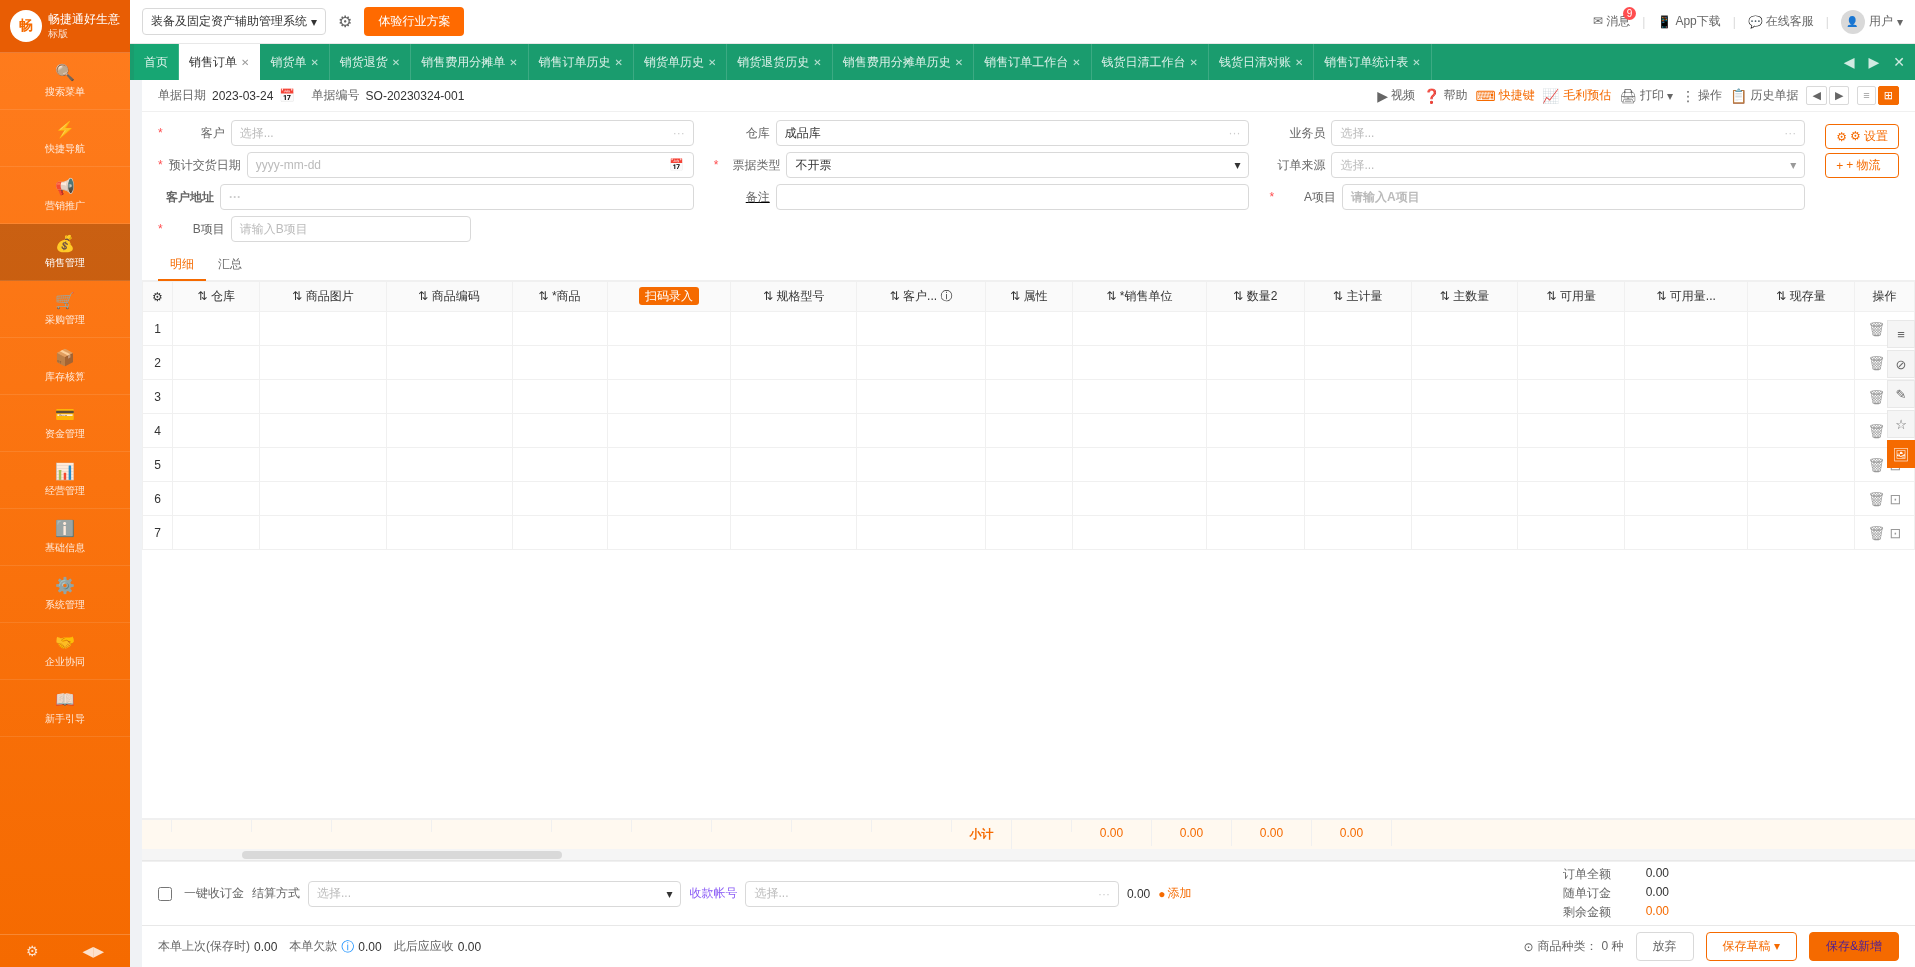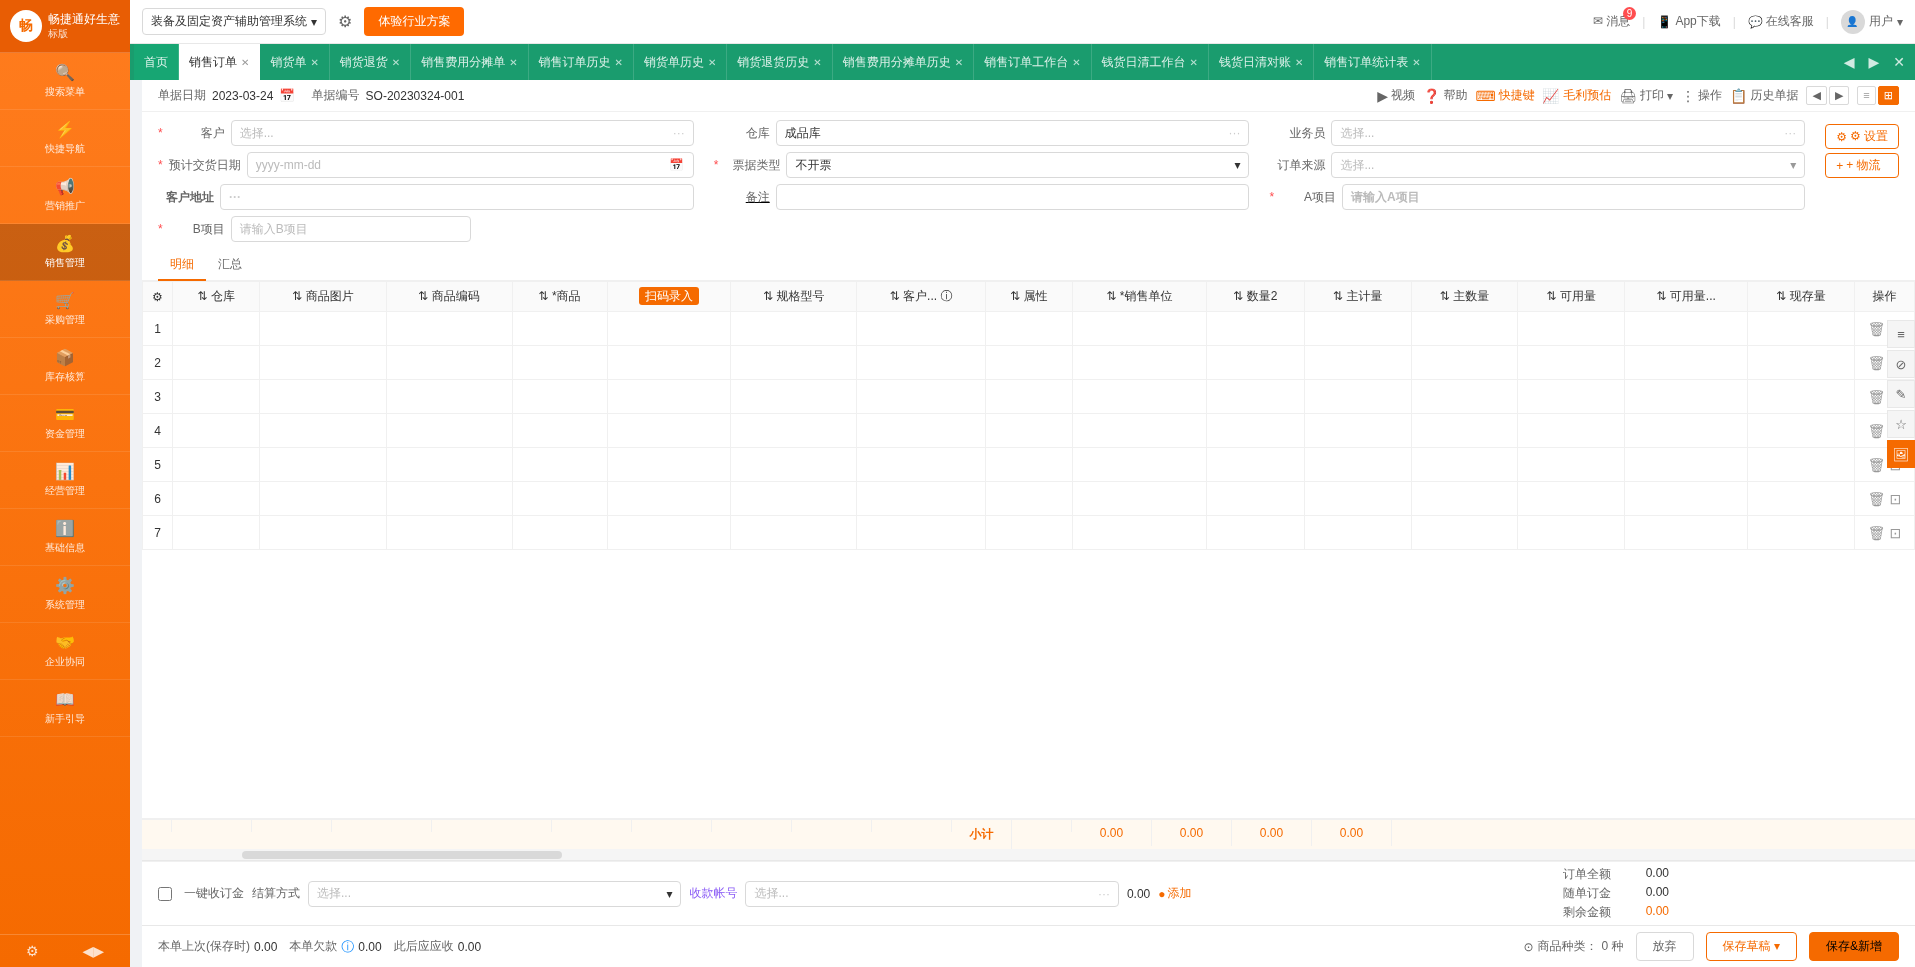--- a/index.html
+++ b/index.html
@@ -306,21 +306,21 @@
       padding: 5px 16px;
       cursor: pointer;
       color: #f56a00;
     }
     .btn-save-new {
       background: #f56a00;
       border: 1px solid #f56a00;
       border-radius: 4px;
       padding: 5px 16px;
       cursor: pointer;
-      color: #000000;
+      color: #4c1d95;
     }
 
     
     .right-float-panel {
       position: fixed;
       right: 0;
       top: 50%;
       transform: translateY(-50%);
       display: flex;
       flex-direction: column;

